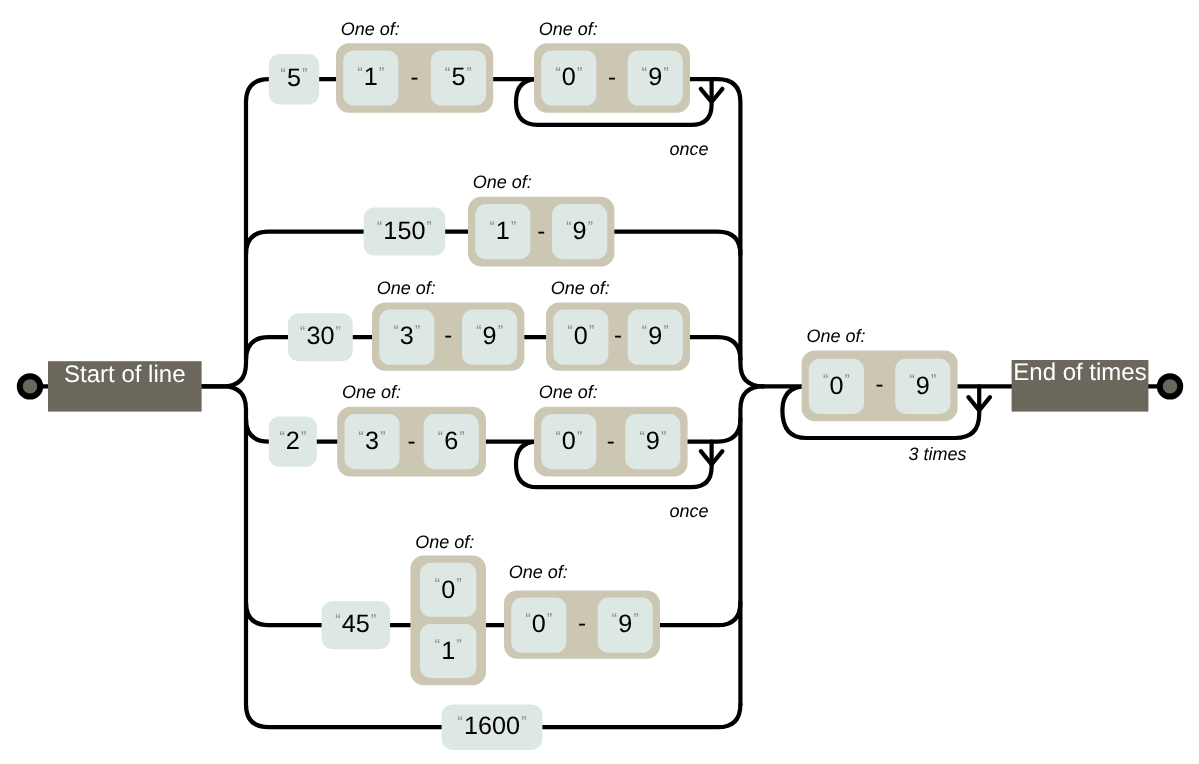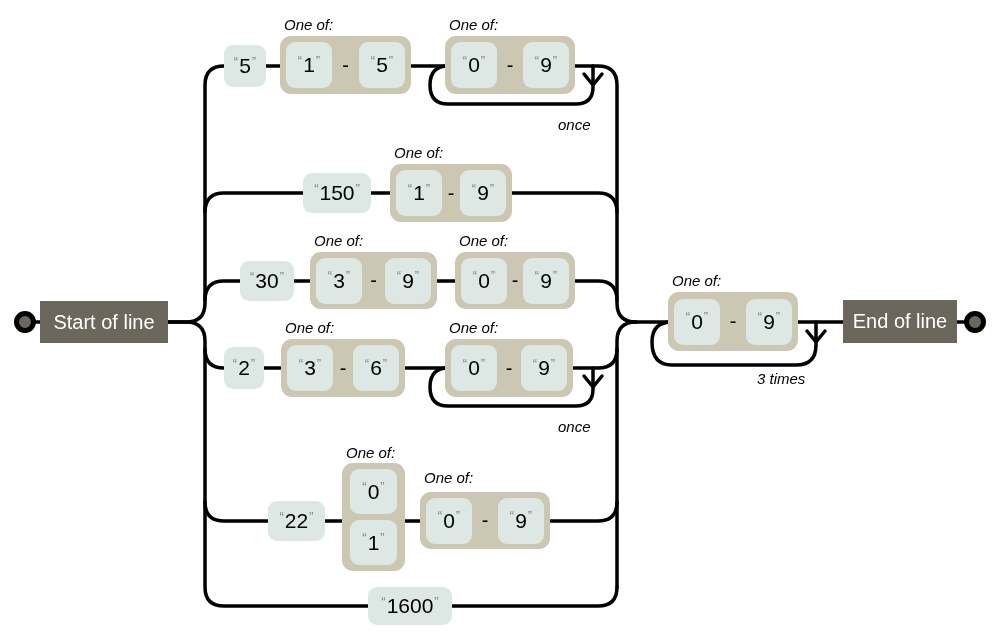--- a/index.html
+++ b/index.html
@@ -94,21 +94,20 @@
     z-index: 2;
     white-space: nowrap;
     font-style: italic;
   }
   .term-box {
     position: absolute;
     background: var(--terminal-bg);
     color: var(--terminal-text);
     font-size: 20px;
     display: flex;
-    align-items: center;
     justify-content: center;
     z-index: 2;
     white-space: nowrap;
   }
 </style>
 </head>
 <body>
 
 <div class="stage">
 
@@ -156,21 +155,21 @@
     <path d="M 636 322 H 670"></path>
     <path d="M 798 322 H 843"></path>
     <path d="M 672 322 Q 652 322 652 342 Q 652 365 672 365 H 796 Q 816 365 816 345 V 322"></path>
     <path class="arrow" d="M 807 331 L 816 342 L 825 331"></path>
   </svg>
 
   <div class="term-box" style="left:40px;top:301px;width:128px;height:42px">
       <span>Start of line</span>
     </div>
   <div class="term-box" style="left:843px;top:300px;width:114px;height:43px">
-      <span>End of line</span>
+      <span>End of times</span>
     </div>
 
   <div class="lit" style="left:224px;top:45px;width:42px;height:42px">
       <span class="q">“</span>
       <span>5</span>
       <span class="q">”</span>
     </div>
   <div class="one-of" style="left:284px;top:16px">One of:</div>
   <div class="grp" style="left:280px;top:36px;width:131px;height:58px">
     <div class="lit">
@@ -285,21 +284,21 @@
     <div class="lit">
         <span class="q">“</span>
         <span>9</span>
         <span class="q">”</span>
       </div>
   </div>
   <div class="loop-label" style="left:558px;top:418px">once</div>
 
   <div class="lit" style="left:268px;top:501px;width:57px;height:40px">
       <span class="q">“</span>
-      <span>22</span>
+      <span>45</span>
       <span class="q">”</span>
     </div>
   <div class="one-of" style="left:346px;top:444px">One of:</div>
   <div class="grp stacked" style="left:342px;top:463px;width:63px;height:108px">
     <div class="lit">
         <span class="q">“</span>
         <span>0</span>
         <span class="q">”</span>
       </div>
     <div class="lit">

